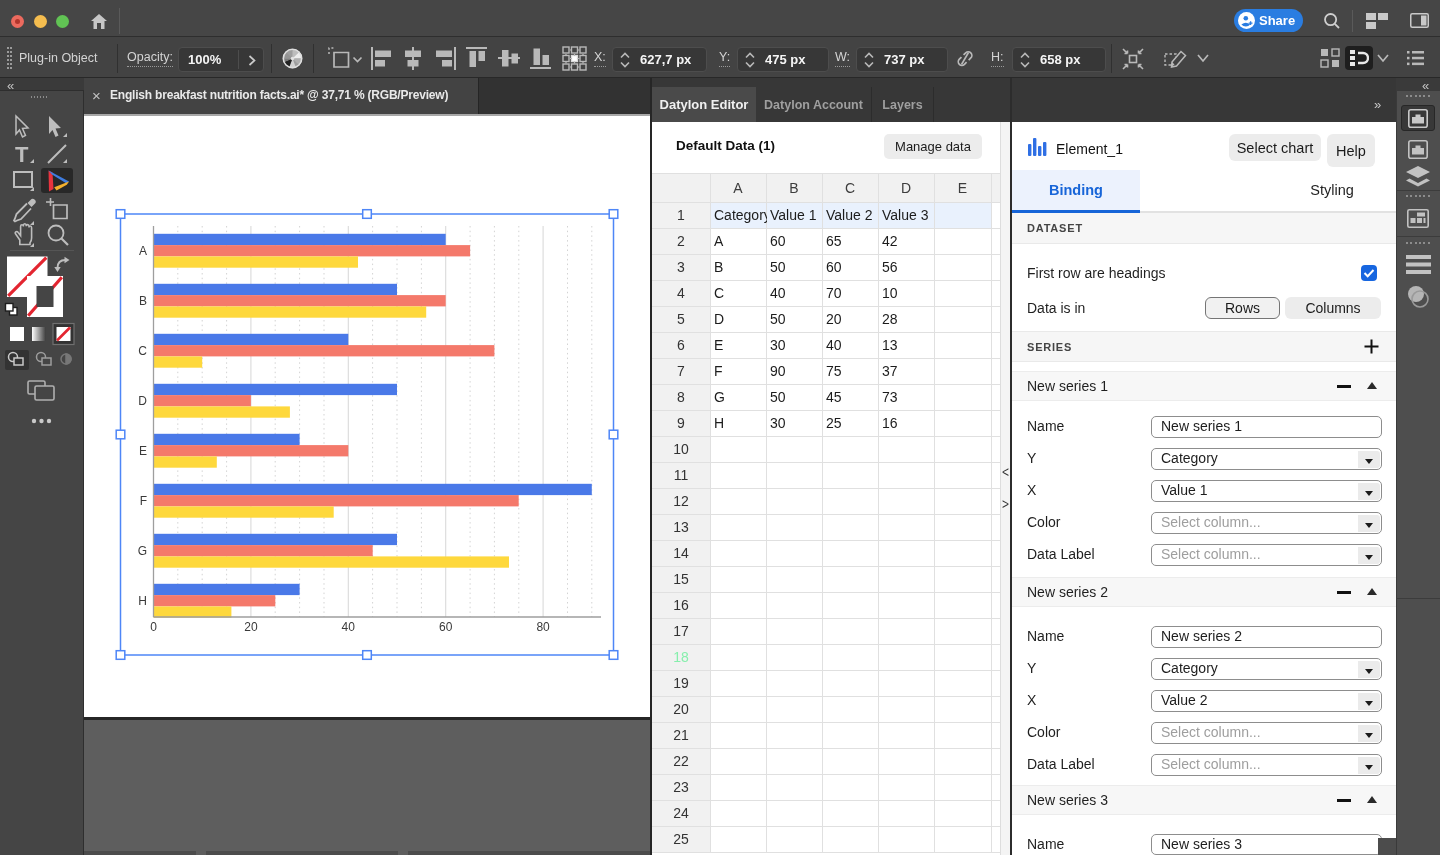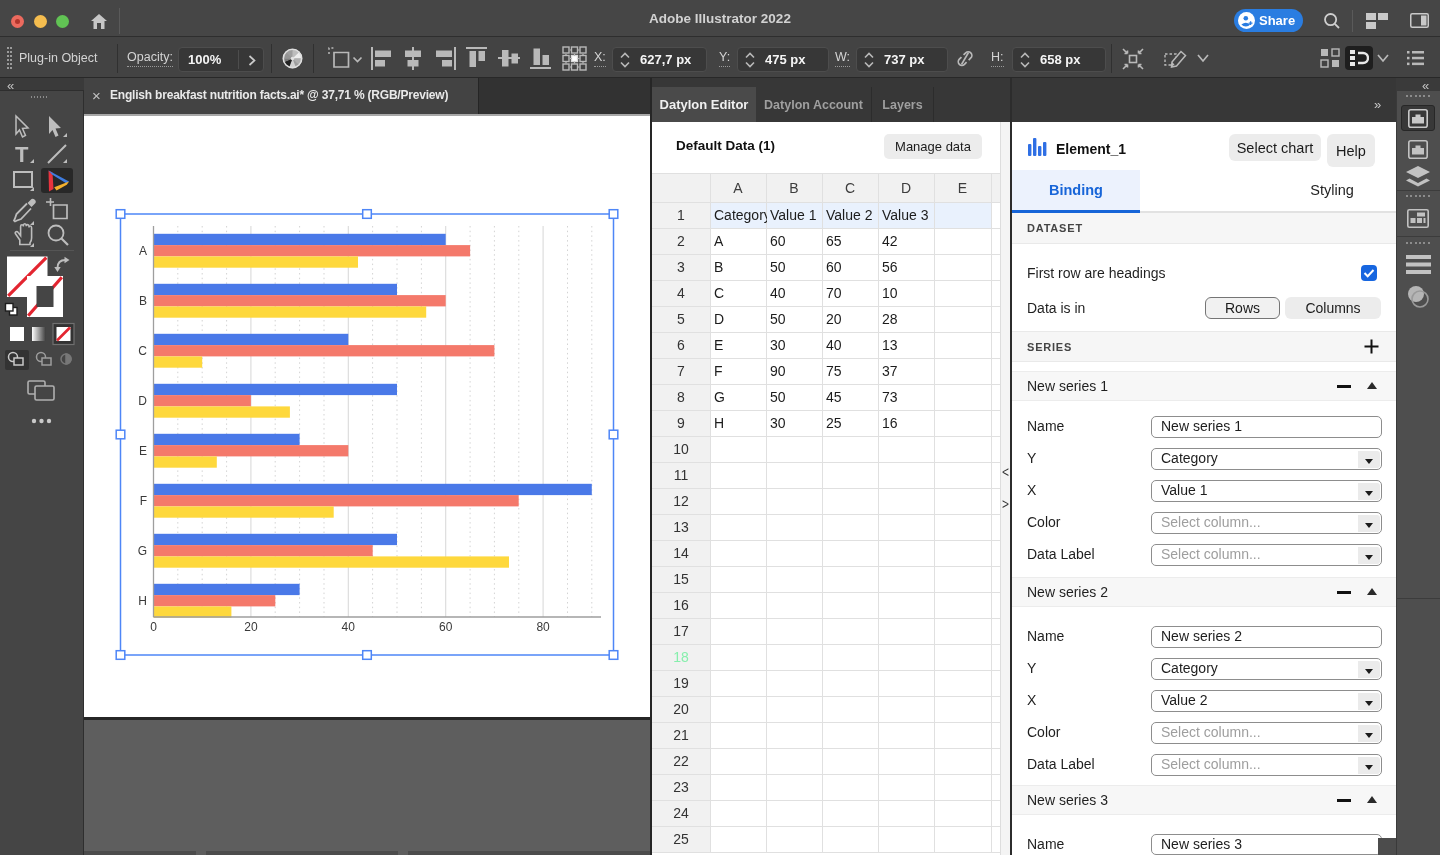--- a/index.html
+++ b/index.html
@@ -30,21 +30,20 @@
 
 <div class="abs" style="left:0;top:0;width:1440px;height:37px;background:#464646;border-bottom:1px solid #2e2e2e"></div>
 <div class="abs" style="left:11px;top:15px;width:13px;height:13px;border-radius:50%;background:#ec6a5e"></div>
 <div class="abs" style="left:15px;top:19px;width:5px;height:5px;border-radius:50%;background:#b1352c"></div>
 <div class="abs" style="left:34px;top:15px;width:13px;height:13px;border-radius:50%;background:#f5bd4f"></div>
 <div class="abs" style="left:56px;top:15px;width:13px;height:13px;border-radius:50%;background:#61c354"></div>
 <svg class="abs" style="left:90px;top:13px" width="18" height="17" viewBox="0 0 18 17">
  <path d="M1 8 L9 1 L17 8 L14.5 8 L14.5 16 L11 16 L11 10 L7 10 L7 16 L3.5 16 L3.5 8 Z" fill="#c6c6c6"></path>
 </svg>
 <div class="sep" style="left:119px;top:8px;height:26px;background:#5a5a5a"></div>
-<div class="abs" style="left:0;top:0;width:1440px;height:37px;display:flex;align-items:center;justify-content:center;color:#d2d2d2;font-size:13.5px;font-weight:bold">Adobe Illustrator 2022</div>
 <div class="abs" style="left:1234px;top:9px;width:69px;height:23px;background:#2a7de1;border-radius:12px"></div>
 <div class="abs" style="left:1238px;top:12px;width:17px;height:17px;background:#fff;border-radius:50%"></div>
 <svg class="abs" style="left:1238px;top:12px" width="17" height="17" viewBox="0 0 17 17">
  <circle cx="7.8" cy="6.2" r="2.3" fill="#2a7de1"></circle>
  <path d="M3.4 12.6 Q7.8 9 12.2 12.6 Q10.5 14.6 7.8 14.6 Q5.1 14.6 3.4 12.6 Z" fill="#2a7de1"></path>
  <path d="M12.6 9.2 L12.6 13 M10.7 11.1 L14.5 11.1" stroke="#2a7de1" stroke-width="1.3"></path>
 </svg>
 <div class="abs" style="left:1259px;top:9px;width:44px;height:23px;line-height:23px;color:#fff;font-size:13px;font-weight:bold">Share</div>
 <svg class="abs" style="left:1322px;top:11px" width="20" height="20" viewBox="0 0 20 20">
  <circle cx="8.6" cy="8.6" r="5.6" fill="none" stroke="#cfcfcf" stroke-width="1.8"></circle>
@@ -527,21 +526,21 @@
 
 <div class="abs" style="left:1012px;top:122px;width:384px;height:733px;background:#ffffff"></div>
 <svg class="abs" style="left:1028px;top:138px" width="19" height="18" viewBox="0 0 19 18">
  <g fill="#2f6fe4">
   <rect x="0" y="6" width="3.4" height="12" rx="1"></rect>
   <rect x="5" y="0" width="3.4" height="18" rx="1"></rect>
   <rect x="10" y="8" width="3.4" height="10" rx="1"></rect>
   <rect x="15" y="4" width="3.4" height="14" rx="1"></rect>
  </g>
 </svg>
-<div class="abs" style="left:1056px;top:141px;color:#111;font-size:14px;font-weight:bold">Element_1</div>
+<div class="abs" style="left:1056px;top:141px;color:#111;font-size:14px;font-weight:normal">Element_1</div>
 <div class="btn" style="left:1229px;top:134px;width:92px;height:27px;border-radius:6px;font-size:14.5px">Select chart</div>
 <div class="btn" style="left:1327px;top:134px;width:48px;height:33px;border-radius:6px;font-size:14.5px">Help</div>
 <div class="abs" style="left:1012px;top:170px;width:384px;height:43px;border-bottom:2px solid #e2e2e2"></div>
 <div class="abs" style="left:1012px;top:170px;width:128px;height:40px;background:#ecf2fd;color:#1765d8;font-size:14.5px;font-weight:bold;display:flex;align-items:center;justify-content:center">Binding</div>
 <div class="abs" style="left:1012px;top:210px;width:128px;height:3px;background:#1765d8"></div>
 <div class="abs" style="left:1268px;top:170px;width:128px;height:40px;color:#1f1f1f;font-size:14.5px;display:flex;align-items:center;justify-content:center">Styling</div>
 <div class="abs" style="left:1012px;top:213px;width:384px;height:31px;background:#f6f6f6;border-bottom:1px solid #e9e9e9;color:#454545;font-size:11px;font-weight:bold;letter-spacing:0.8px;line-height:31px"><span style="padding-left:15px">DATASET</span></div>
 <div class="rp-lbl" style="left:1027px;top:265px">First row are headings</div>
 <div class="abs" style="left:1361px;top:265px;width:16px;height:16px;background:#1766e0;border-radius:4px"></div>
 <svg class="abs" style="left:1361px;top:265px" width="16" height="16" viewBox="0 0 16 16">

